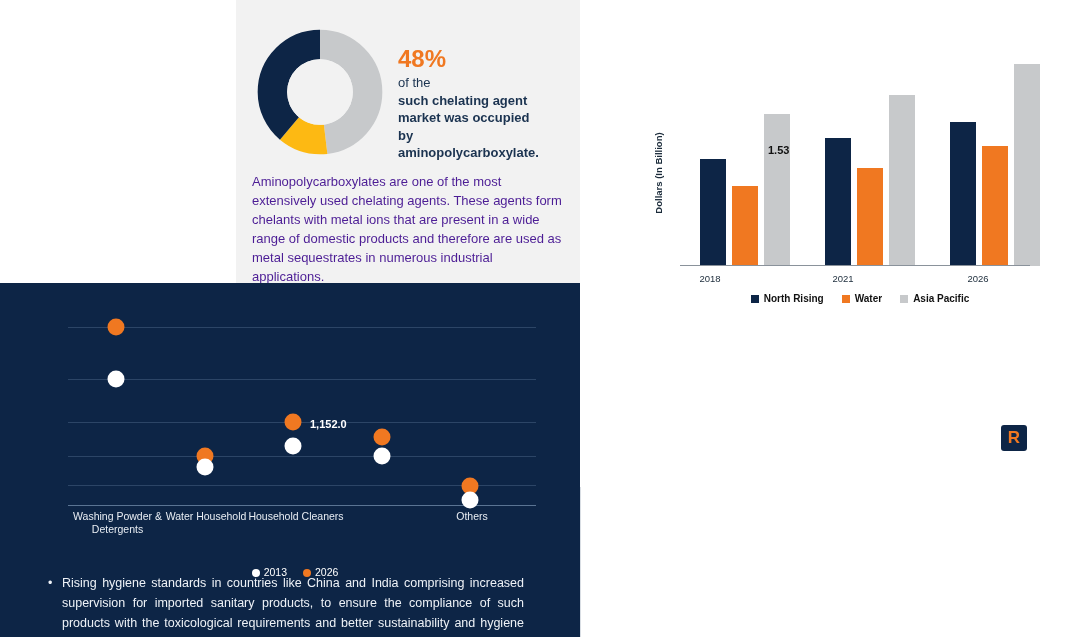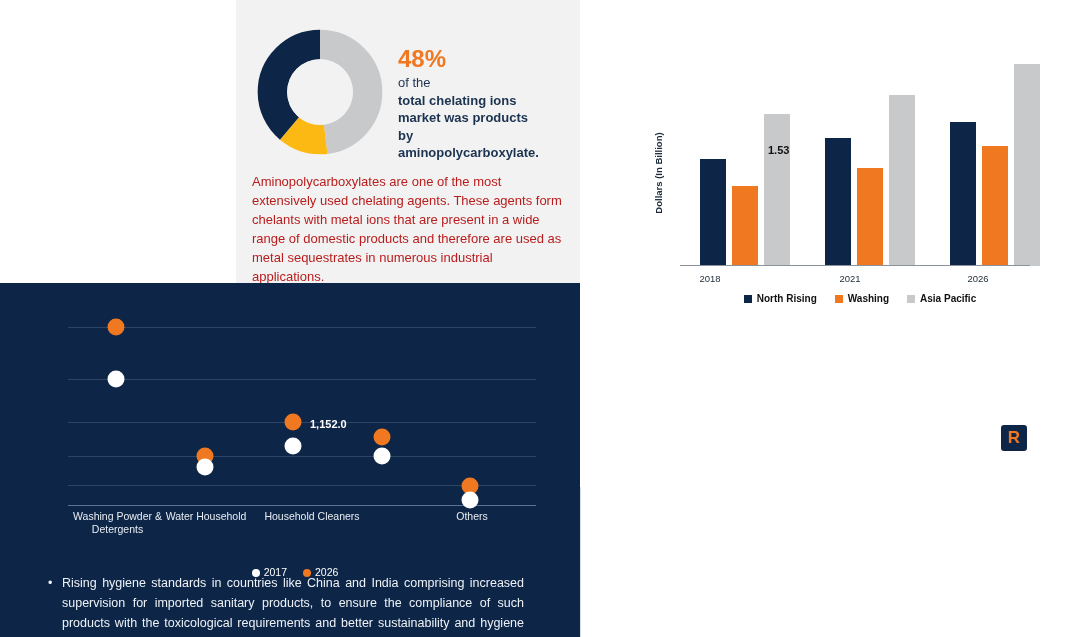--- a/index.html
+++ b/index.html
@@ -28,21 +28,21 @@
   .panel-white {
     position:absolute; left:236px; top:0; width:344px; height:289px;
     background:#f2f2f2; padding:24px 12px 0 16px;
   }
   .donut-row { display:flex; align-items:flex-start; }
   .donut-wrap { width:136px; height:140px; position:relative; flex:0 0 136px; }
   .donut-txt { padding-left:10px; padding-top:22px; }
   .donut-pct { color:#f07821; font-size:24px; font-weight:bold; line-height:26px; }
   .donut-sub { color:#1b3350; font-size:13px; line-height:17.5px; margin-top:2px; }
   .donut-sub .b { font-weight:bold; }
-  .para { color:#b91c1c; font-size:13px; line-height:19px; margin-top:8px; padding-right:4px; }
+  .para { color:#4c1d95; font-size:13px; line-height:19px; margin-top:8px; padding-right:4px; }
 
   .panel-navy {
     position:absolute; left:0; top:283px; width:580px; height:354px;
     background:#0d2546; color:#fff;
   }
   .dot-chart { position:absolute; left:60px; top:22px; width:470px; height:245px;text-decoration:underline; }
   .dc-line { position:absolute; left:8px; right:-6px; height:1px; background:#2c4566; }
   .dc-baseline { position:absolute; left:8px; right:-6px; height:1px; background:#5a7493; }
   .dc-dot { position:absolute; width:17px; height:17px; border-radius:50%; transform:translate(-50%,-50%); }
   .dc-dot.o { background:#f07821; }
@@ -103,22 +103,22 @@
             <circle cx="60" cy="60" r="42" fill="none" stroke="#c7c9cb" stroke-width="26" stroke-dasharray="126.7 137.2" transform="rotate(-90 60 60)"></circle>
             <circle cx="60" cy="60" r="42" fill="none" stroke="#fdb913" stroke-width="26" stroke-dasharray="34.3 229.6" stroke-dashoffset="-126.7" transform="rotate(-90 60 60)"></circle>
             <circle cx="60" cy="60" r="42" fill="none" stroke="#0d2546" stroke-width="26" stroke-dasharray="102.9 161.0" stroke-dashoffset="-161.0" transform="rotate(-90 60 60)"></circle>
             <circle cx="60" cy="60" r="29" fill="#f2f2f2"></circle>
           </svg>
         </div>
         <div class="donut-txt">
           <div class="donut-pct">48%</div>
           <div class="donut-sub">
             <span>of the</span><br>
-            <span class="b">total chelating ions</span><br>
-            <span class="b">market was products</span><br>
+            <span class="b">such chelating agent</span><br>
+            <span class="b">market was occupied</span><br>
             <span class="b">by</span><br>
             <span class="b">aminopolycarboxylate.</span>
           </div>
         </div>
       </div>
       <div class="para">Aminopolycarboxylates are one of the most extensively used chelating agents. These agents form chelants with metal ions that are present in a wide range of domestic products and therefore are used as metal sequestrates in numerous industrial applications.</div>
     </div>
 
     <div class="panel-navy">
       <div class="dot-chart">
@@ -137,26 +137,26 @@
         <div class="dc-dot w" style="left:322px; top:151px;"></div>
         <div class="dc-dot o" style="left:145px; top:151px;"></div>
         <div class="dc-dot w" style="left:145px; top:162px;"></div>
         <div class="dc-dot o" style="left:410px; top:181px;"></div>
         <div class="dc-dot w" style="left:410px; top:195px;"></div>
 
         <div class="dc-value" style="left:250px; top:113px;">1,152.0</div>
 
         <div class="dc-label" style="left:5px;   top:205px; width:105px;">Washing Powder &amp; Detergents</div>
         <div class="dc-label" style="left:102px; top:205px; width:88px;">Water Household</div>
-        <div class="dc-label" style="left:202px; top:205px; width:100px;">Household Cleaners</div>
+        <div class="dc-label" style="left:186px; top:205px; width:100px;">Household Cleaners</div>
         <div class="dc-label" style="left:372px; top:205px; width:80px;">Others</div>
 
         <div class="dc-legend" style="bottom:-28px;">
           <div>
-            <span class="sw" style="background:#ffffff"></span><span>2017</span>
+            <span class="sw" style="background:#ffffff"></span><span>2013</span>
           </div>
           <div>
             <span class="sw" style="background:#f07821"></span><span>2026</span>
           </div>
         </div>
       </div>
 
       <div class="bullet">
         <span class="dotmark">•</span>
         <span>Rising hygiene standards in countries like China and India comprising increased supervision for imported sanitary products, to ensure the compliance of such products with the toxicological requirements and better sustainability and hygiene programs, respectively, are significant drivers of demand for chelating agents in this regions.</span>
@@ -190,29 +190,29 @@
           <div class="bc-bar eu" style="height:120px;"></div>
           <div class="bc-bar ap" style="height:202px;"></div>
         </div>
       </div>
 
       <div class="bc-axis"></div>
 
       <div class="bc-dlabel" style="left:148px; top:106px;">1.53</div>
 
       <div class="bc-gl" style="left:60px;  width:60px;">2018</div>
-      <div class="bc-gl" style="left:200px; width:60px;margin-top:44px;">2021</div>
+      <div class="bc-gl" style="left:193px; width:60px;margin-top:44px;">2021</div>
       <div class="bc-gl" style="left:328px; width:60px;">2026</div>
 
       <div class="bc-legend">
         <div>
           <span class="sw" style="background:#0d2546"></span><b>North Rising</b>
         </div>
         <div>
-          <span class="sw" style="background:#f07821"></span><b>Washing</b>
+          <span class="sw" style="background:#f07821"></span><b>Water</b>
         </div>
         <div>
           <span class="sw" style="background:#c7c9cb"></span><b>Asia Pacific</b>
         </div>
       </div>
     </div>
 
     <div class="logo">
       <div class="mark">R</div>
     </div>

